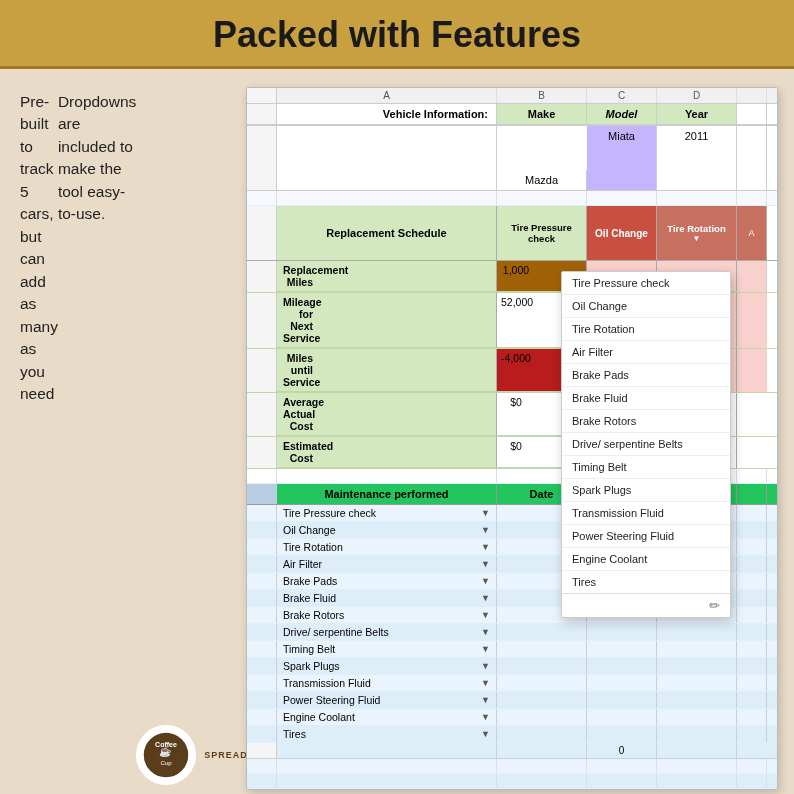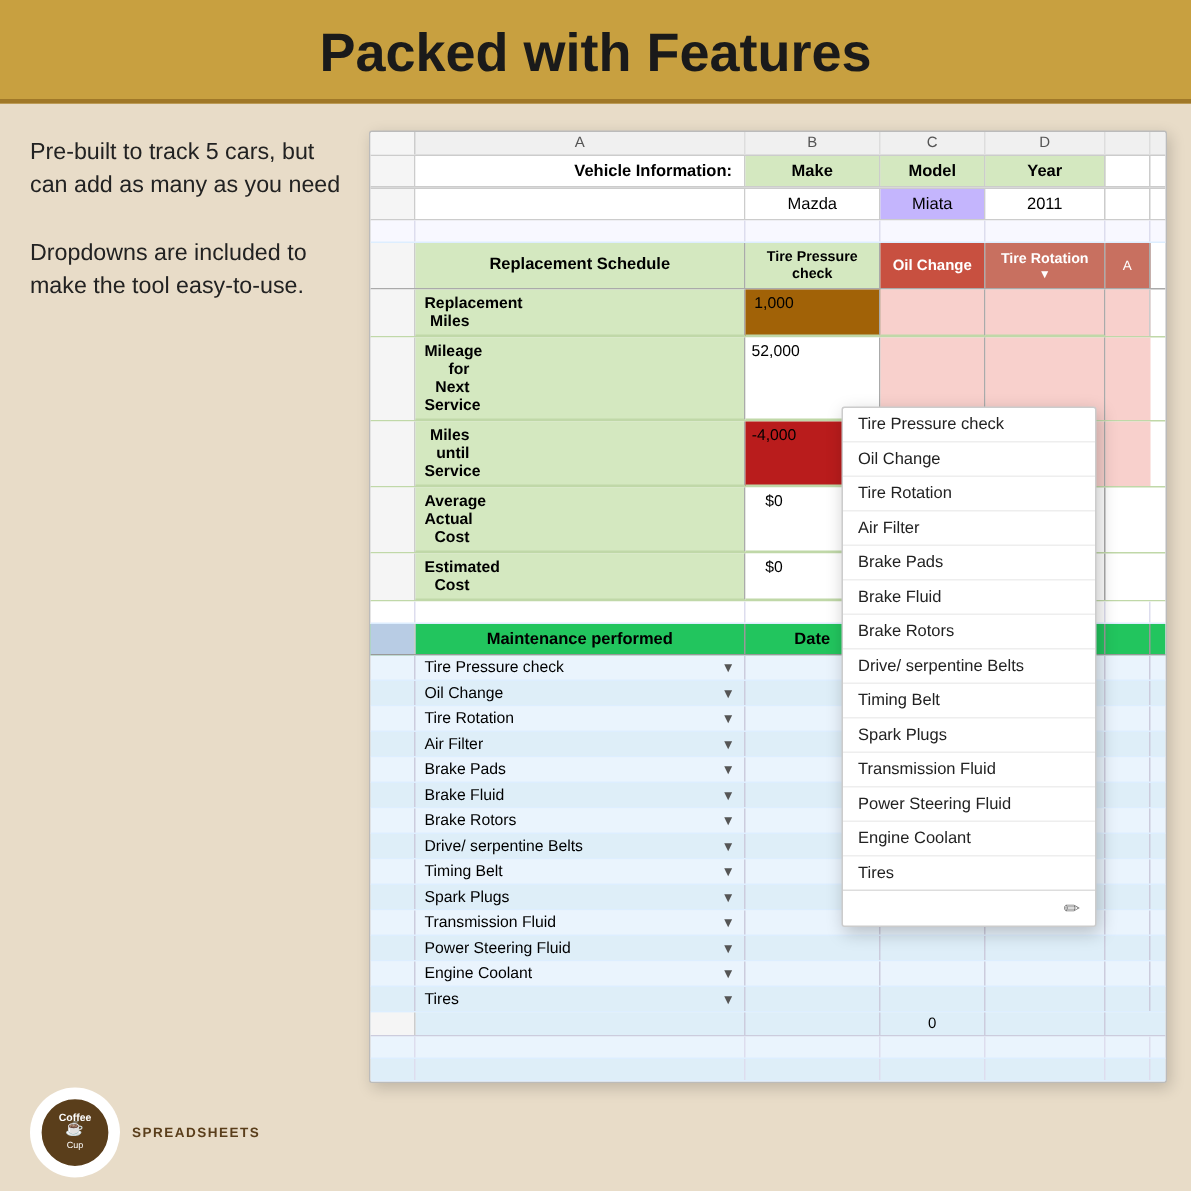--- a/index.html
+++ b/index.html
@@ -32,21 +32,21 @@
       padding: 18px 16px 10px 20px;
       gap: 16px;
       height: calc(794px - 68px);
     }
 
     
     .left-col {
       width: 210px;
       flex-shrink: 0;
       display: flex;
-      flex-direction: column;
+      flex-direction: row;
       gap: 0;
       padding-top: 4px;
     }
 
     .left-text-block {
       margin-bottom: 22px;
     }
 
     .left-text-block p {
       font-size: 15.5px;
@@ -115,21 +115,21 @@
 
     .sched-header-row {
       display: grid;
       grid-template-columns: 30px 220px 90px 70px 80px 30px;
       border-bottom: 1px solid #aaa;
     }
 
     .sched-title {
       font-weight: 700;
       font-size: 11px;
-      padding: 8px 6px;
+      padding: 21px 6px;
       background: #d4e8c0;
       border-right: 1px solid #aaa;
       text-align: center;
     }
 
     .sched-col-header {
       font-size: 10px;
       font-weight: 700;
       text-align: center;
       padding: 4px 3px;
@@ -350,29 +350,29 @@
         <div class="col-header-cell">B</div>
         <div class="col-header-cell">C</div>
         <div class="col-header-cell">D</div>
         <div class="col-header-cell"></div>
       </div>
 
       <div class="vh-row vehicle-section" style="border-bottom:1px solid #ccc;">
         <div class="row-num-header"></div>
         <div style="font-weight:700;font-size:11px;padding:4px 8px;border-right:1px solid #ccc;text-align:right;display:flex;align-items:center;justify-content:flex-end;background:#fff;">Vehicle Information:</div>
         <div class="vehicle-header-cell" style="background:#d4e8c0;font-weight:700;font-size:11px;text-align:center;padding:4px;border-right:1px solid #ccc;">Make</div>
-        <div class="vehicle-header-cell" style="background:#d4e8c0;font-weight:700;font-size:11px;text-align:center;padding:4px;border-right:1px solid #ccc;">Model</div>
+        <div class="vehicle-header-cell" style="background:#d4e8c0;font-weight:700;font-size:11px;text-align:center;padding:4px;border-right:1px solid #ccc;font-style:italic;">Model</div>
         <div class="vehicle-header-cell" style="background:#d4e8c0;font-weight:700;font-size:11px;text-align:center;padding:4px;border-right:1px solid #ccc;">Year</div>
         <div style="border-right:1px solid #ccc;"></div>
       </div>
 
       <div class="vh-row" style="border-bottom:1px solid #ccc;">
         <div class="row-num-header"></div>
         <div style="font-size:11px;padding:4px 8px;border-right:1px solid #ccc;background:#fff;"></div>
-        <div style="font-size:11px;text-align:center;padding:4px;border-right:1px solid #ccc;background:#fff;">Mazda</div>
+        <div style="font-size:11px;text-align:center;padding:4px;border-right:1px solid #ccc;background:#fff;margin-top:44px;">Mazda</div>
         <div style="font-size:11px;text-align:center;padding:4px;border-right:1px solid #ccc;background:#c4b5fd;">Miata</div>
         <div style="font-size:11px;text-align:center;padding:4px;border-right:1px solid #ccc;background:#fff;">2011</div>
         <div style="border-right:1px solid #ccc;"></div>
       </div>
 
       <div class="empty-section">
         <div class="empty-cell-sm"></div>
         <div class="empty-cell-sm"></div>
         <div class="empty-cell-sm"></div>
         <div class="empty-cell-sm"></div>

